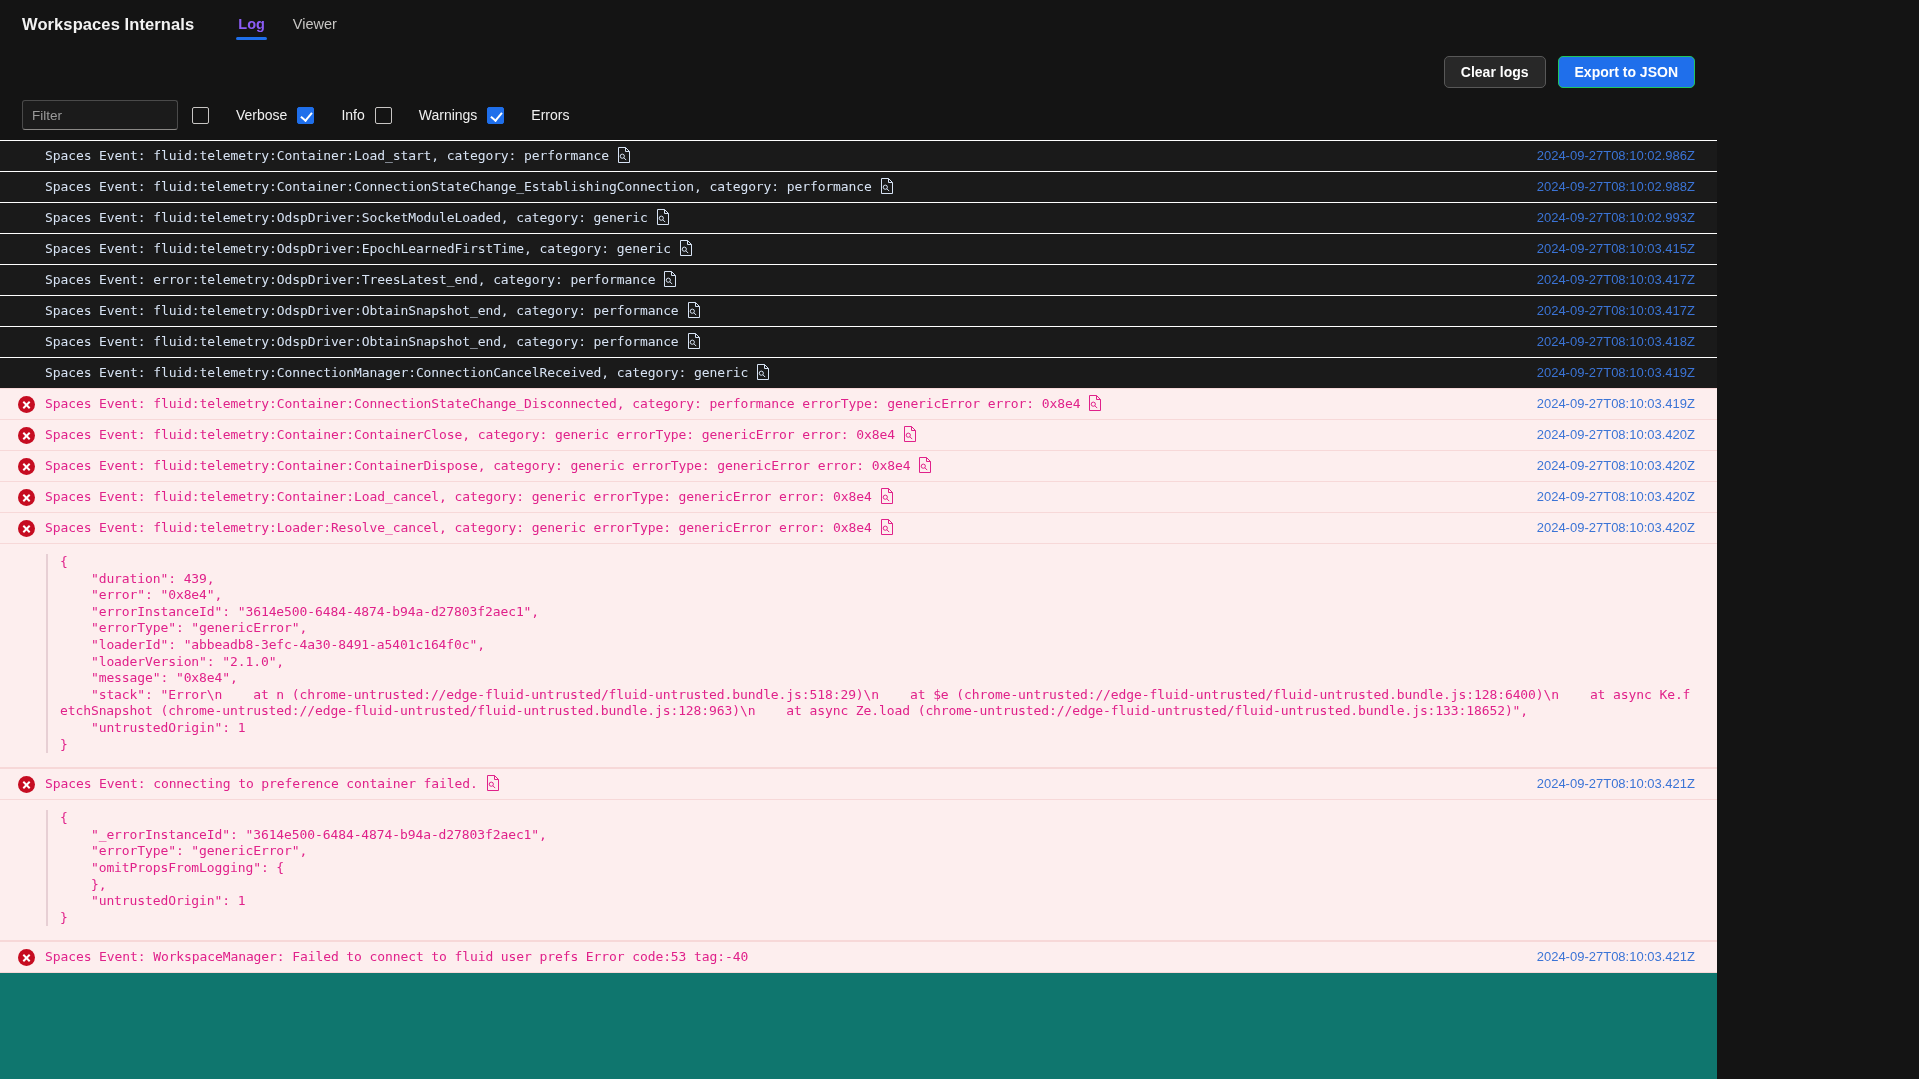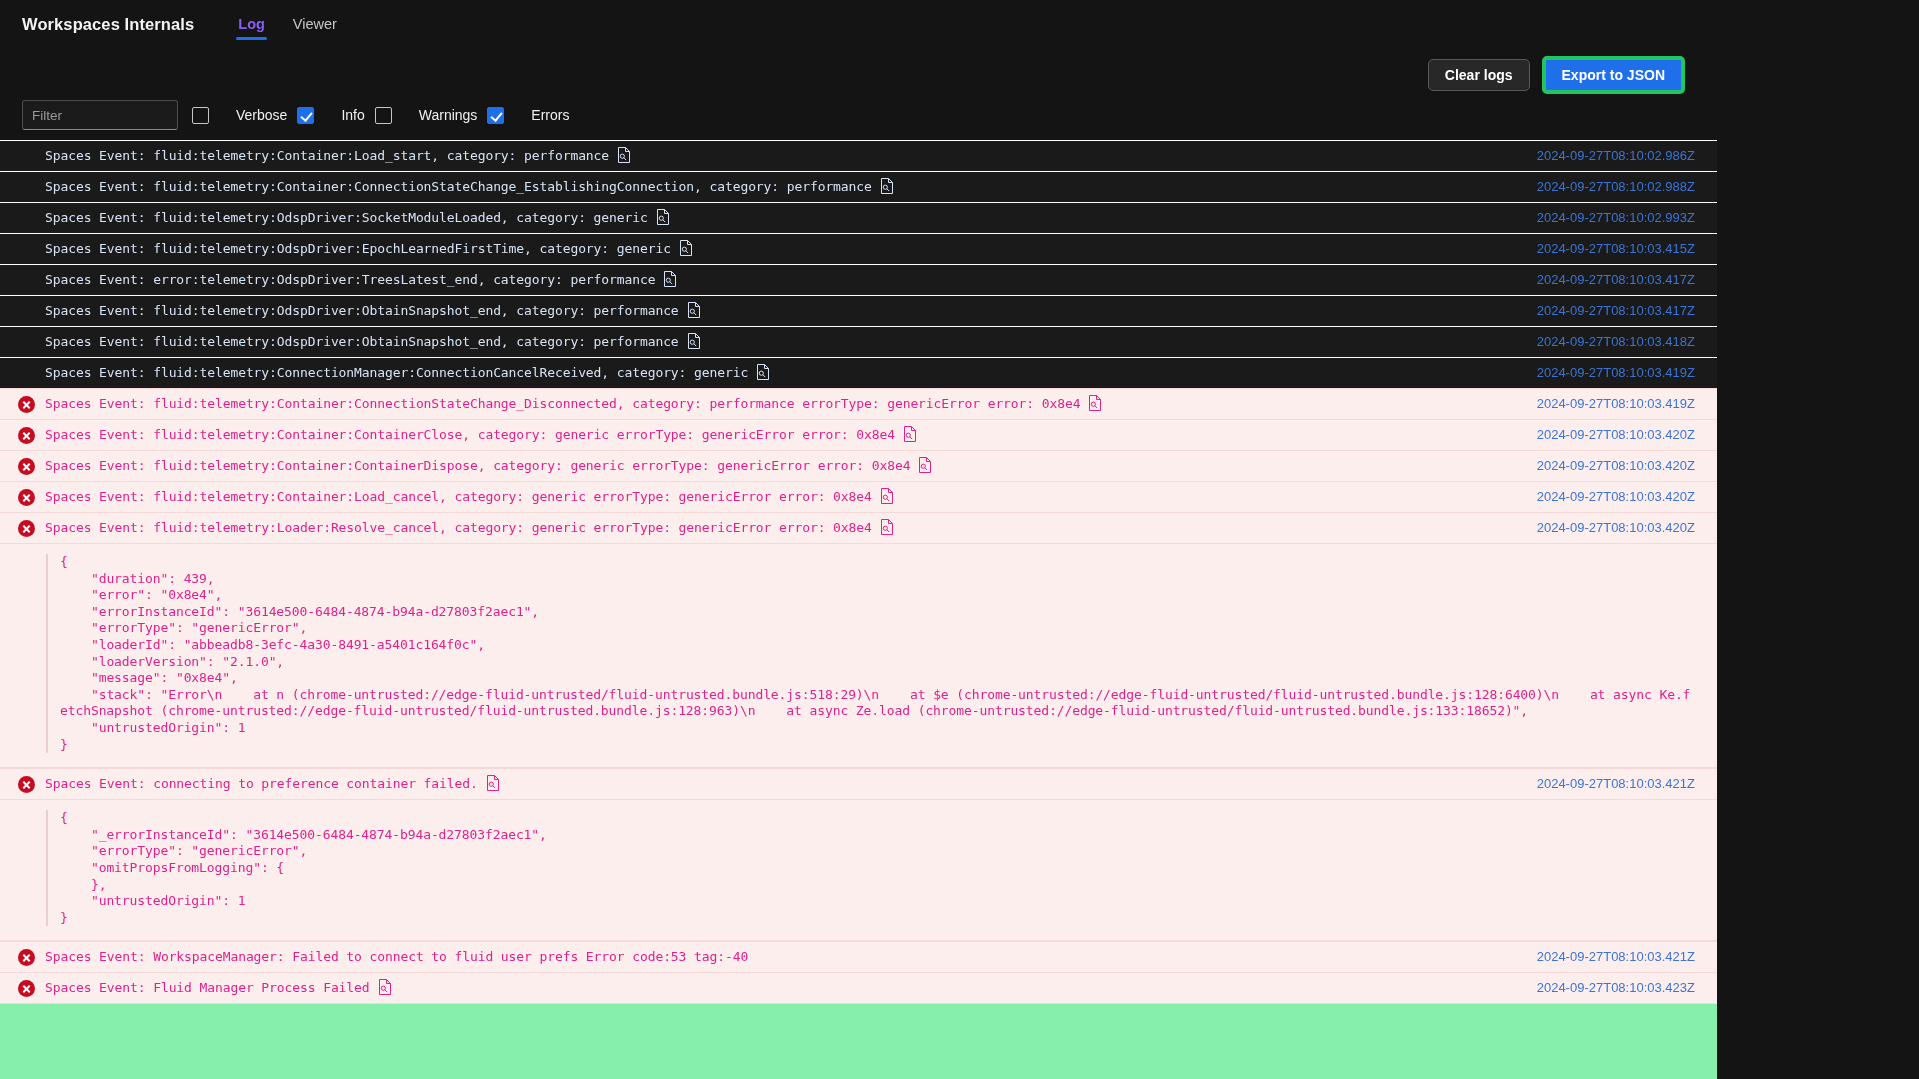--- a/index.html
+++ b/index.html
@@ -43,42 +43,42 @@
     content: "";
     position: absolute;
     left: 12px; right: 12px; bottom: 8px;
     height: 3px; border-radius: 2px;
     background: #1f6feb;
   }
 
   
   .toolbar {
     position: absolute;
-    top: 56px; right: 32px;
+    top: 56px; right: 22px;
     display: flex; align-items: center; gap: 12px;
   }
   .btn {
     font-family: "Liberation Sans", sans-serif;
     font-size: 14px;
     font-weight: bold;
     border-radius: 5px;
     padding: 8px 16px;
     cursor: pointer;
     line-height: 1;
     white-space: nowrap;
   }
   .btn-secondary {
     background: #282828;
     color: #ffffff;
     border: 1px solid #585858;
   }
   .btn-primary {
     background: #1f6feb;
     color: #ffffff;
-    border: 4px solid #22c55e;
+    border: 1px solid #22c55e;
   }
 
   
   .filter-row {
     position: absolute;
     top: 98px; left: 22px;
     display: flex; align-items: center;
     height: 34px;
   }
   .filter-input {
@@ -123,21 +123,21 @@
     font-size: 14px;
     margin-left: 7px;
     white-space: nowrap;
   }
 
   
   .log-list {
     position: absolute;
     top: 140px; left: 0; right: 0; bottom: 0;
     overflow: hidden;
-    background: #86efac;
+    background: #0f766e;
   }
   .log-row {
     display: flex;
     align-items: flex-start;
     min-height: 29px;
     padding: 5px 22px 5px 18px;
     border-top: 1px solid #ffffff;
     position: relative;
   }
   .log-row.info {
@@ -527,32 +527,15 @@
       </div>
       <div class="log-row error">
         <span class="row-icon">
           <span class="err-circle"></span>
         </span>
         <div class="row-msg">
           <span class="msg-text">Spaces Event: WorkspaceManager: Failed to connect to fluid user prefs Error code:53 tag:-40</span>
         </div>
         <div class="row-time">2024-09-27T08:10:03.421Z</div>
       </div>
-      <div class="log-row error">
-        <span class="row-icon">
-          <span class="err-circle"></span>
-        </span>
-        <div class="row-msg">
-          <span class="msg-text">Spaces Event: Fluid Manager Process Failed</span>
-          <span class="copy-icon">
-            <svg viewBox="0 0 14 16" width="14" height="16" fill="none">
-              <path d="M1.5 0.5 H8.5 L12.5 4.5 V15.5 H1.5 Z" stroke="currentColor" stroke-width="1"></path>
-              <path d="M8.5 0.5 V4.5 H12.5" stroke="currentColor" stroke-width="1"></path>
-              <circle cx="5.3" cy="9.2" r="2.1" stroke="currentColor" stroke-width="1"></circle>
-              <path d="M6.9 10.8 L9.2 13.1" stroke="currentColor" stroke-width="1"></path>
-            </svg>
-          </span>
-        </div>
-        <div class="row-time">2024-09-27T08:10:03.423Z</div>
-      </div>
     </div>
 
 </div>
 
 </body></html>

